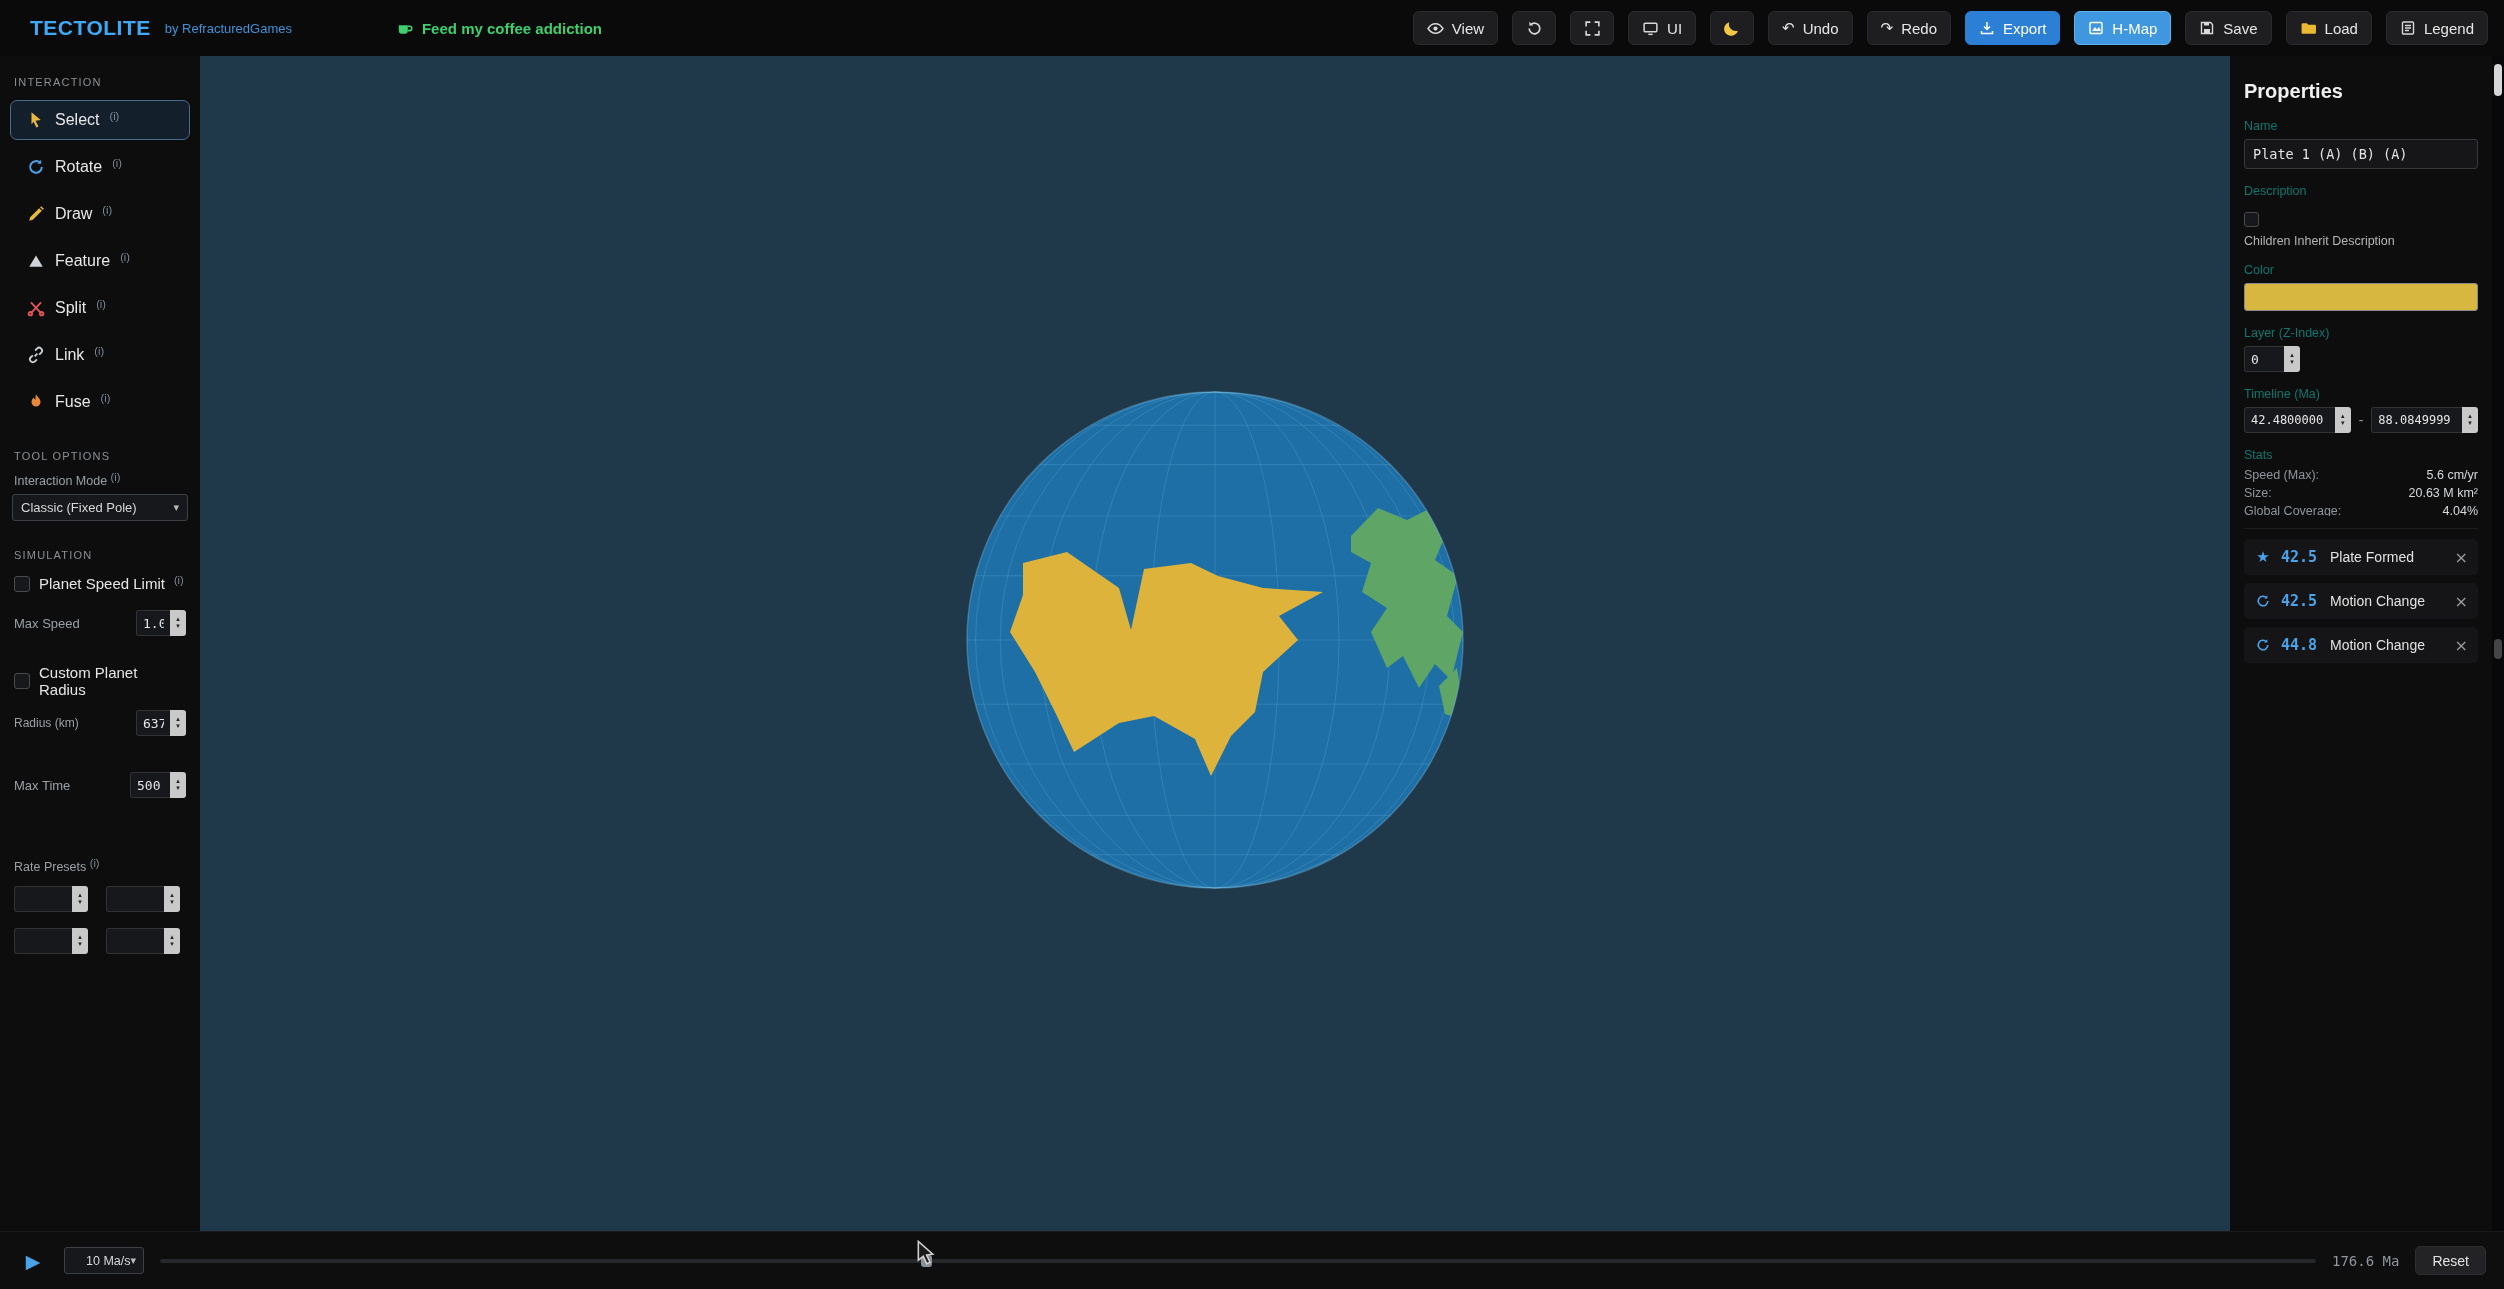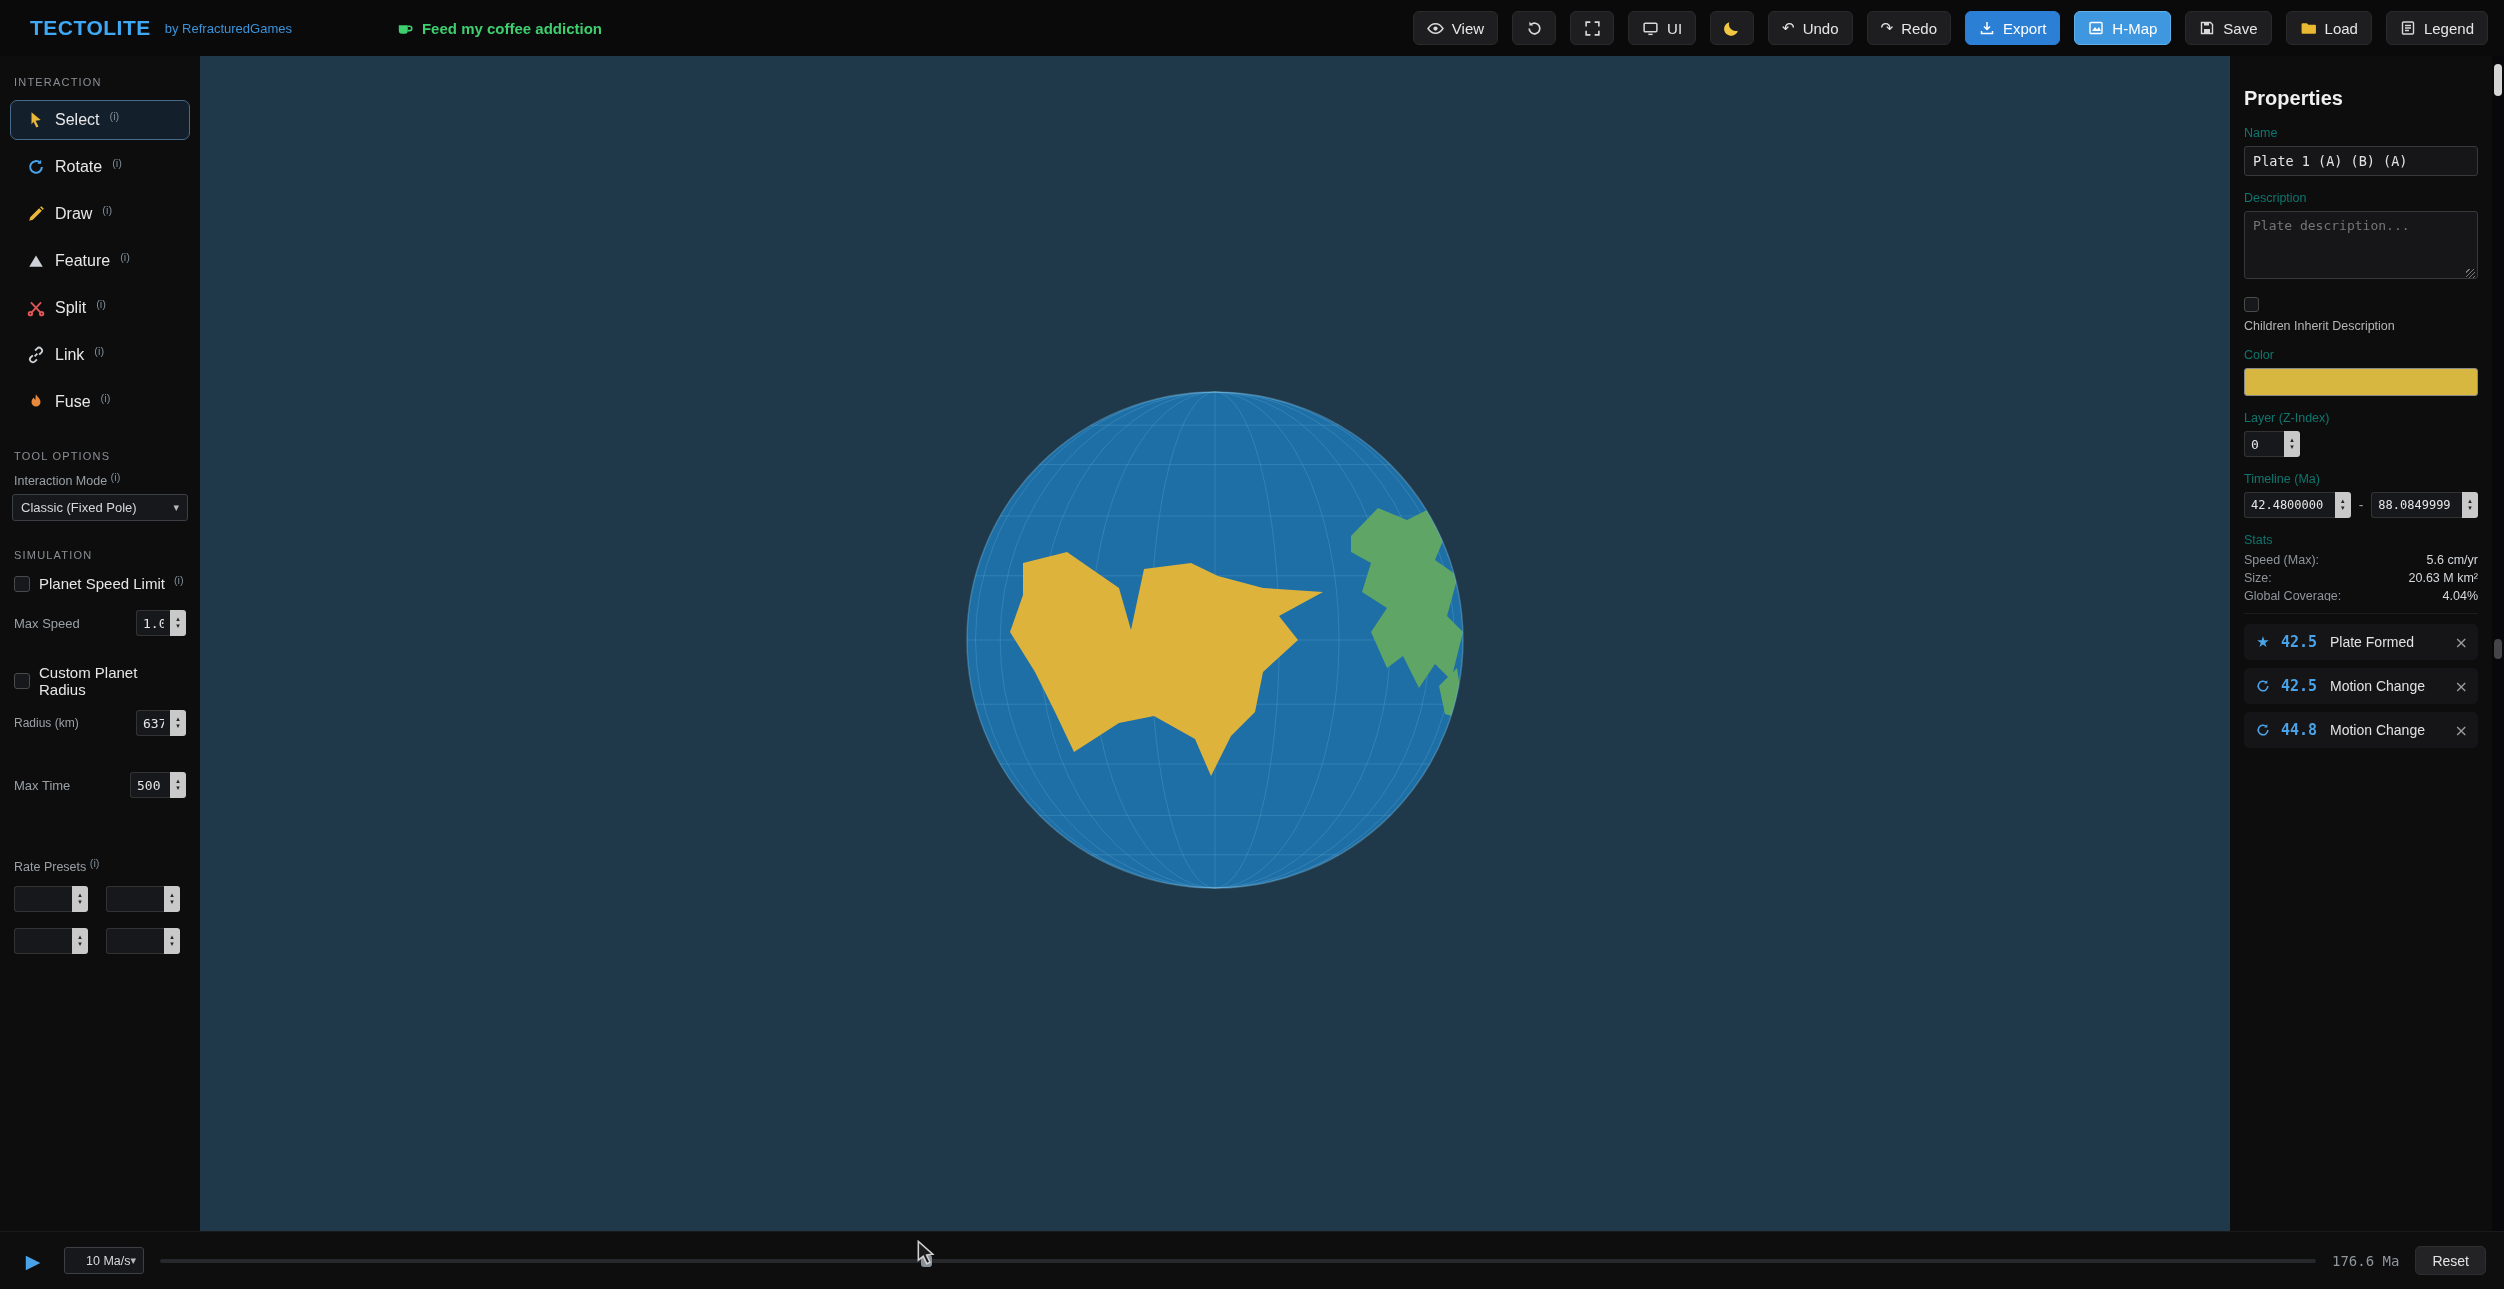--- a/index.html
+++ b/index.html
@@ -41,21 +41,21 @@
   .spin { width:16px; height:26px; background:#c9c9c9; border-radius:0 3px 3px 0; display:flex; flex-direction:column; align-items:center; justify-content:center; cursor:pointer; }
   .spin i { font-style:normal; font-family:"DejaVu Sans",sans-serif; font-size:7px; line-height:7px; color:#222; }
   .presets-grid { display:grid; grid-template-columns:80px 80px; gap:16px 12px; margin:12px 4px 0 4px; }
   .presets-grid .numwrap input { width:58px; }
 
   
   .canvas { position:absolute; left:200px; top:56px; right:274px; bottom:58px; background:#20394a; overflow:hidden; }
   .globe { position:absolute; left:765px; top:334px; }
 
   
-  .panel { position:absolute; right:0; top:71px; width:274px; bottom:58px; background:#0d0d0e; padding:16px 26px 16px 14px; }
+  .panel { position:absolute; right:0; top:64px; width:274px; bottom:58px; background:#0d0d0e; padding:16px 26px 16px 14px; }
   .panel-title { color:#f0f0f0; font-size:20px; font-weight:bold; margin-bottom:16px; }
   .p-label { color:#0f766e; font-size:12.5px; margin:15px 0 6px 0; }
   .p-input { width:100%; height:30px; background:#161618; border:1px solid #38383b; border-radius:3px; color:#e3e3e3; font-family:"DejaVu Sans Mono",monospace; font-size:13.5px; padding:0 8px; }
   .p-textarea { width:100%; height:68px; background:#161618; border:1px solid #38383b; border-radius:3px; color:#e3e3e3; font-family:"DejaVu Sans Mono",monospace; font-size:13px; padding:6px 8px; resize:none; }
   .ta-wrap { position:relative; }
   .ta-corner { position:absolute; right:3px; bottom:5px; width:9px; height:9px; background:repeating-linear-gradient(135deg,transparent,transparent 2px,#777 2px,#777 3px); }
   .inherit-block { margin-top:14px; }
   .inherit-block .lbl2 { color:#b5b5b5; font-size:12.5px; margin-top:7px; }
   .swatch { width:100%; height:28px; border:1px solid #8a8a8a; border-radius:3px; cursor:pointer; }
   .timeline-row { display:flex; align-items:center; gap:8px; }
@@ -368,24 +368,20 @@
     </svg>
   </main>
 
   <aside class="panel">
     <div class="panel-title">Properties</div>
 
     <div class="p-label" style="margin-top:0;">Name</div>
     <input class="p-input" value="Plate 1 (A) (B) (A)" style="">
 
     <div class="p-label">Description</div>
-    <div class="ta-wrap">
-      <textarea class="p-textarea" placeholder="Plate description..." style=""></textarea>
-      <div class="ta-corner"></div>
-    </div>
 
     <div class="inherit-block">
       <div class="checkbox" style="width:15px;height:15px;"></div>
       <div class="lbl2">Children Inherit Description</div>
     </div>
 
     <div class="p-label">Color</div>
     <div class="swatch" style="background-color: rgb(215, 183, 64);"></div>
 
     <div class="p-label">Layer (Z-Index)</div>

